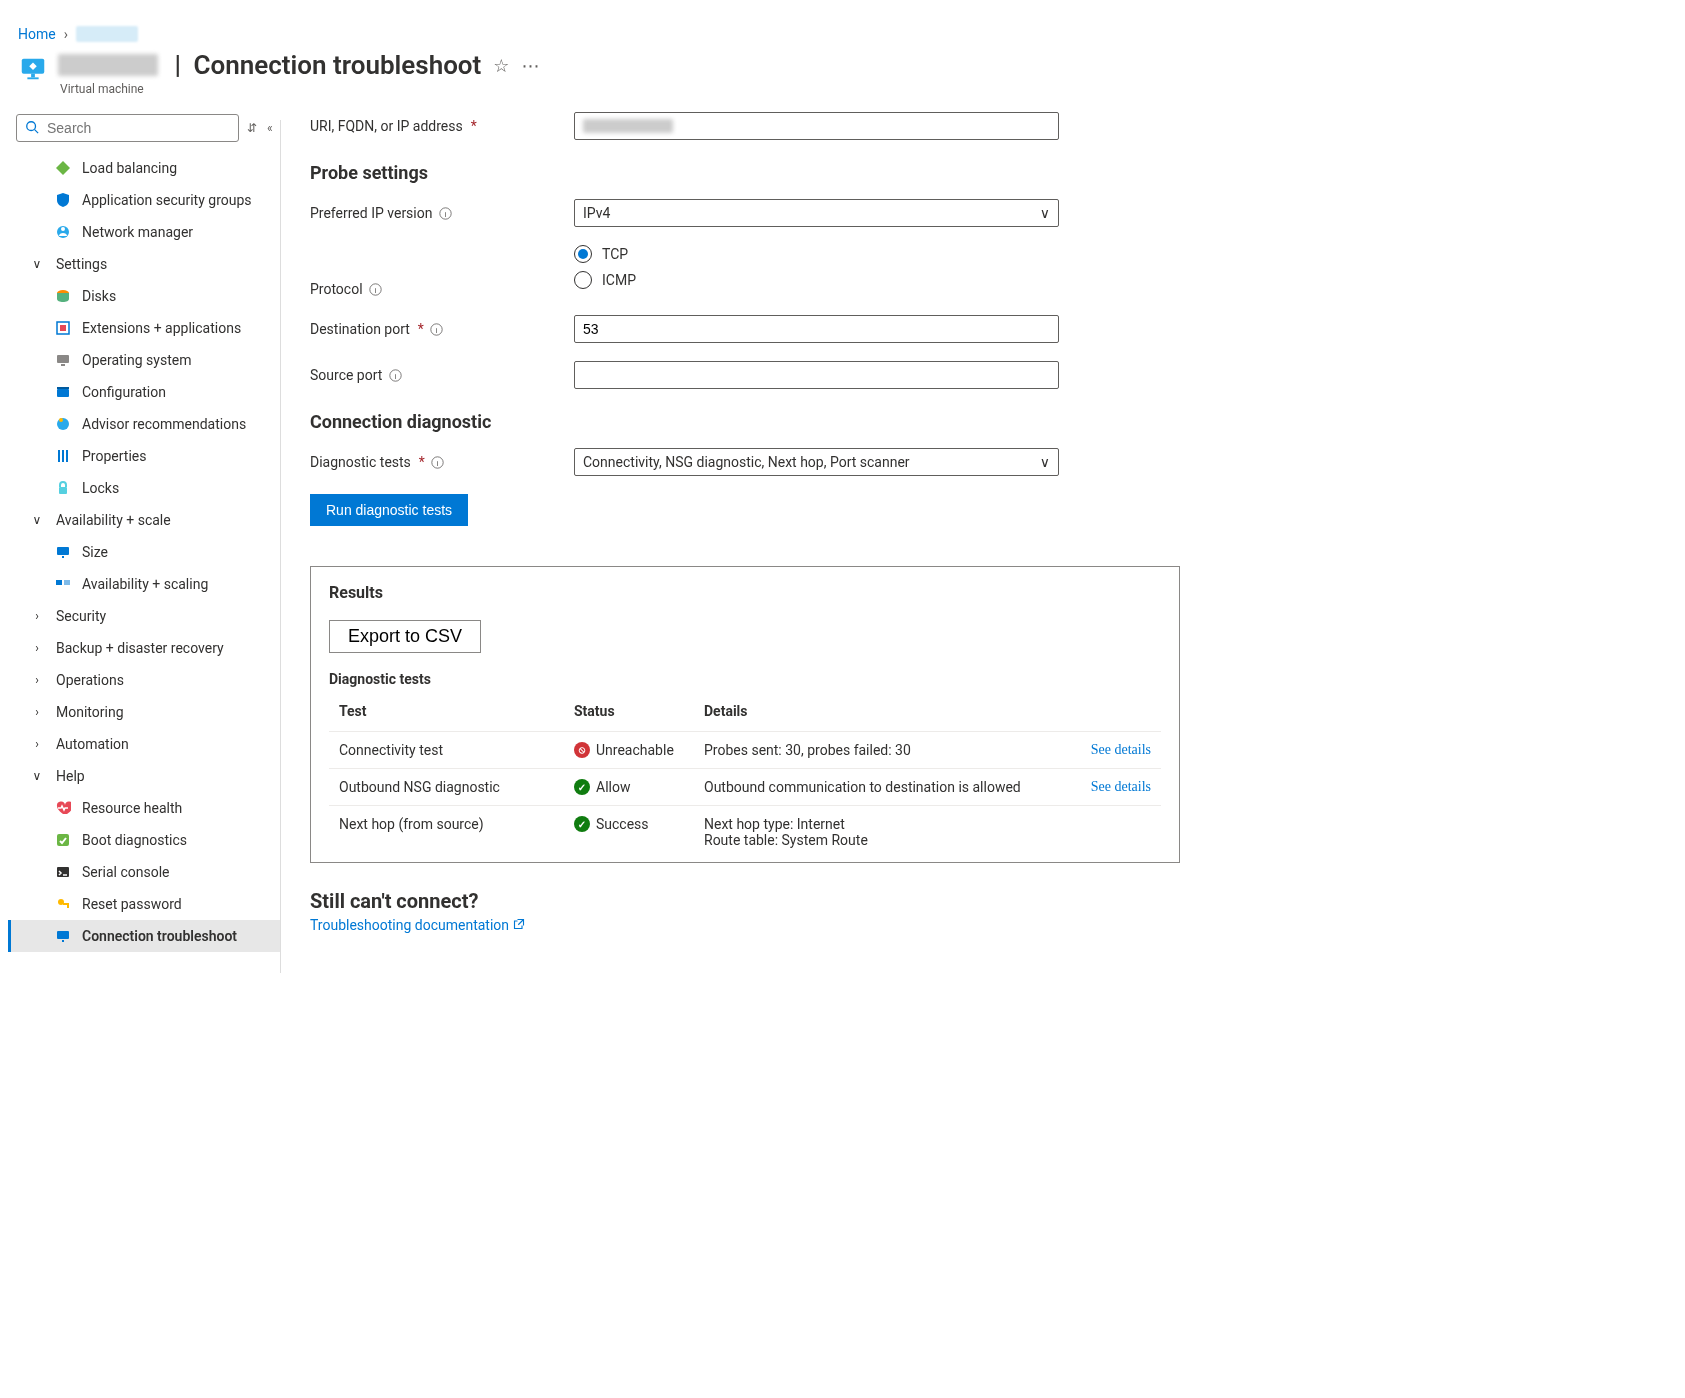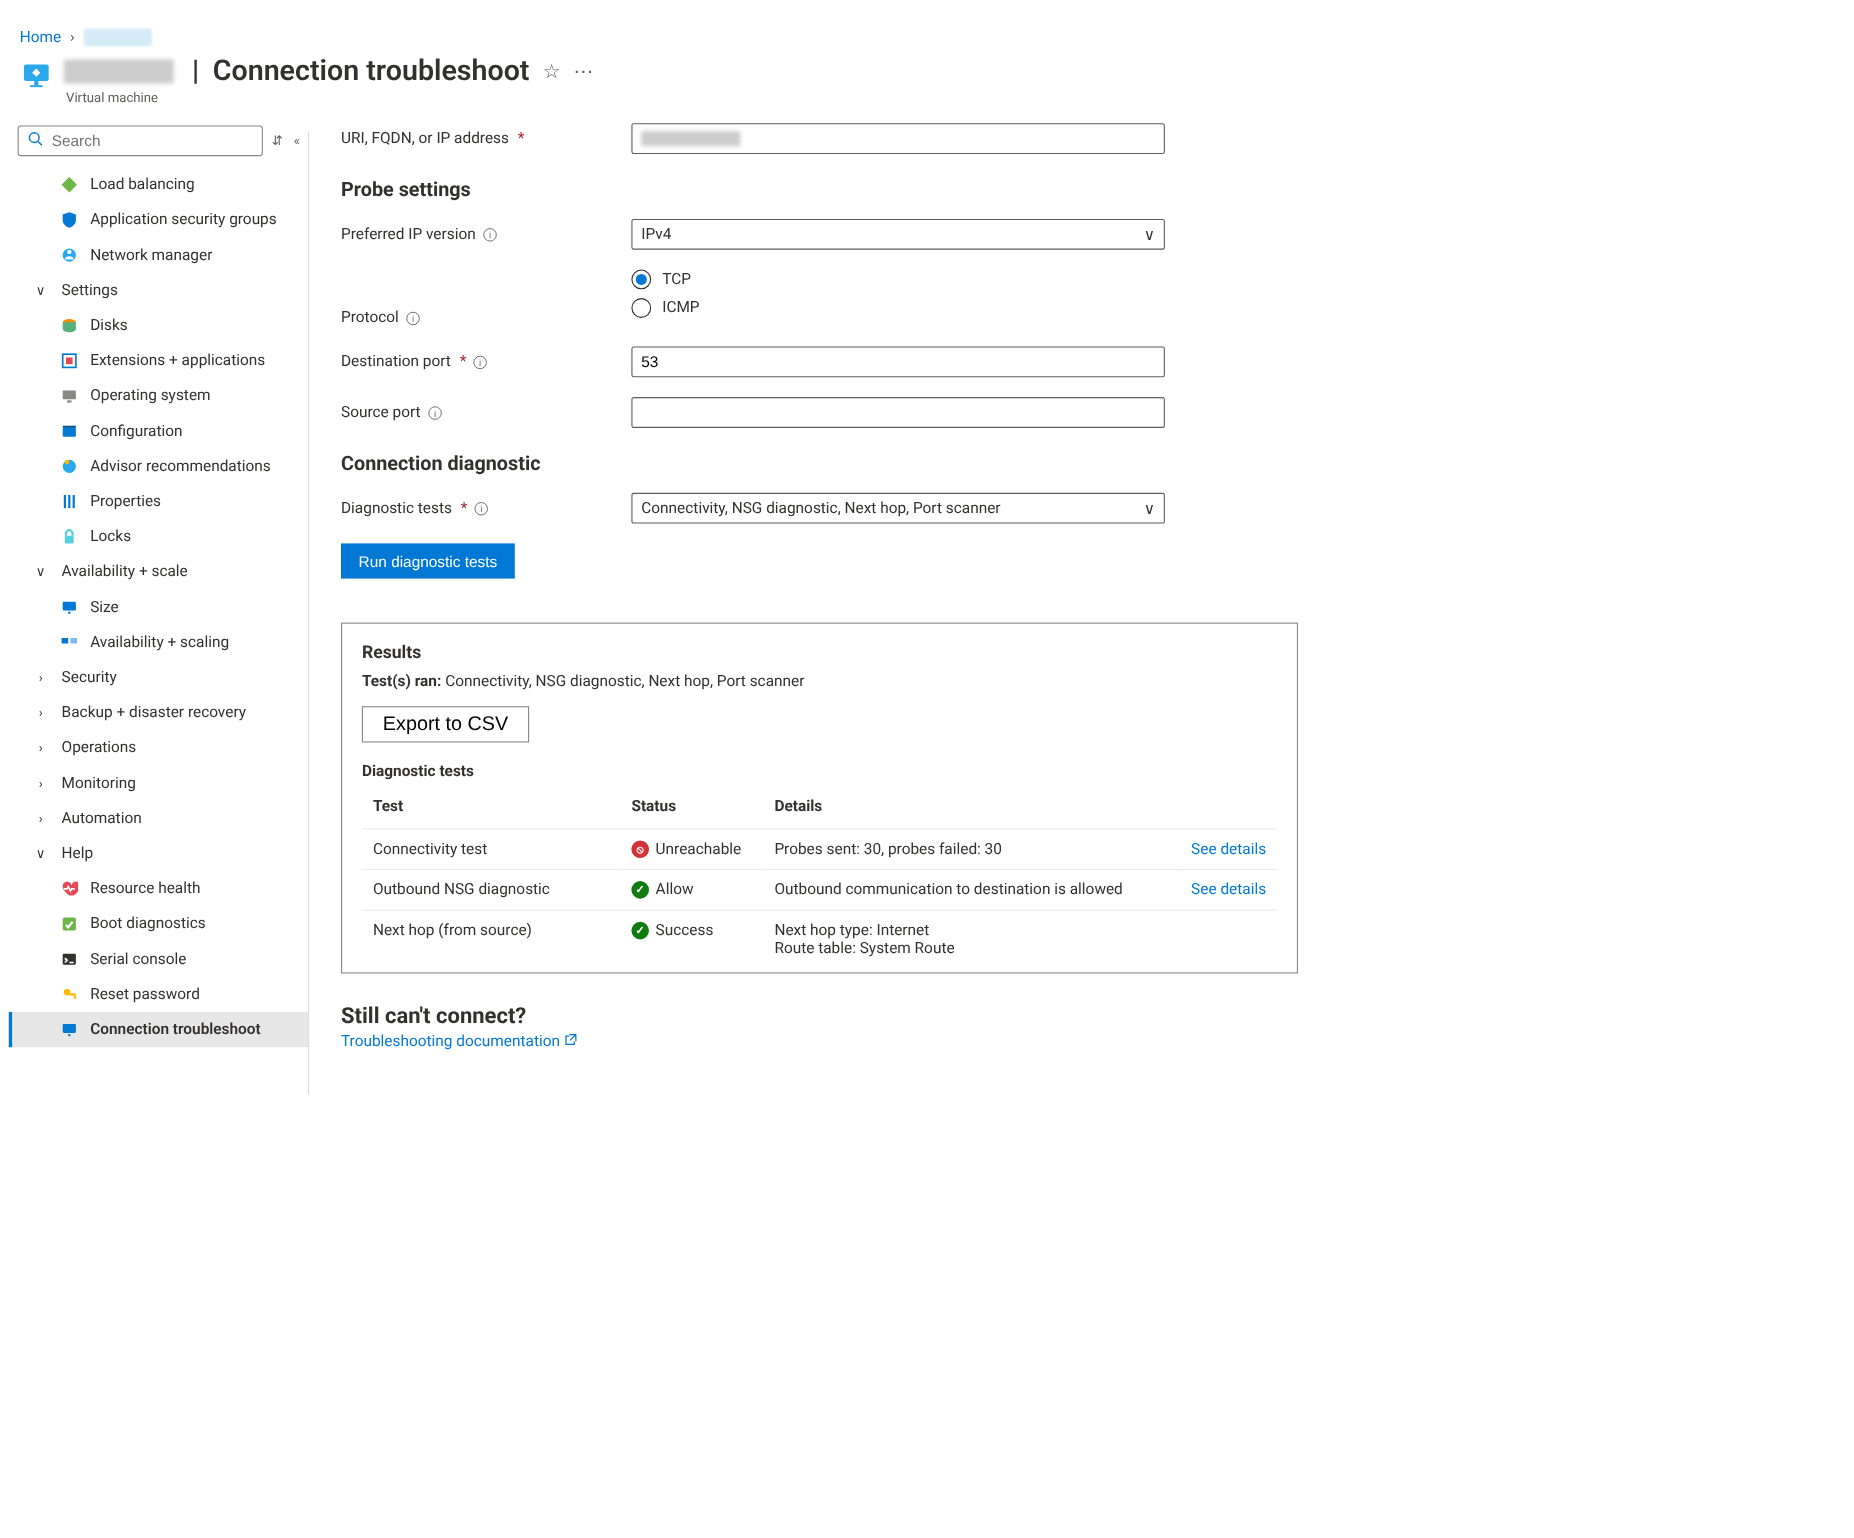--- a/index.html
+++ b/index.html
@@ -102,21 +102,21 @@
     border:1px solid #8a8886; background:#fff; padding:5px 18px; font-size:18px; cursor:pointer; margin:8px 0 10px;
   }
   .subhead { font-weight:700; margin: 8px 0 6px;}
   table.diag { width:100%; border-collapse:collapse;}
   table.diag th { text-align:left; font-weight:700; font-size:14px; padding:10px 10px 12px; border-bottom: none;}
   table.diag td { padding:10px; border-top:1px solid #edebe9; vertical-align:top; font-size:14px;}
   .status { display:flex; align-items:center; gap:6px;}
   .st-ic { width:16px; height:16px; border-radius:50%; display:inline-flex; align-items:center; justify-content:center; color:#fff; font-size:10px; font-weight:bold;}
   .st-bad { background:#d13438;}
   .st-ok { background:#107c10;}
-  .see { color:#0078d4; cursor:pointer; text-align:right;}
+  .see { color:#0078d4; cursor:pointer; text-align:right;font-family:Liberation Serif, serif;}
   .footer-q { font-weight:700; font-size:20px; margin-top:26px;}
   .footer-link { color:#0078d4; font-size:14px; margin-top:4px; display:flex; align-items:center; gap:4px;}
 </style>
 </head>
 <body>
 
 <div class="breadcrumb">
   <a href="#">Home</a>
   <span class="crumb-sep">›</span>
   <span class="crumb-blur"></span>
@@ -461,24 +461,20 @@
           <span>∨</span>
         </div>
       </div>
     </div>
 
     <button class="btn-primary">Run diagnostic tests</button>
 
     
     <div class="results-card">
       <h4>Results</h4>
-      <div class="meta-row">
-        <span class="bold">Test(s) ran:</span>
-        <span>Connectivity, NSG diagnostic, Next hop, Port scanner</span>
-      </div>
       <button class="btn-outline">Export to CSV</button>
       <div class="subhead">Diagnostic tests</div>
       <table class="diag">
         <thead>
           <tr>
             <th style="width:235px;">Test</th>
             <th style="width:130px;">Status</th>
             <th>Details</th>
             <th style="width:90px;"></th>
           </tr>

